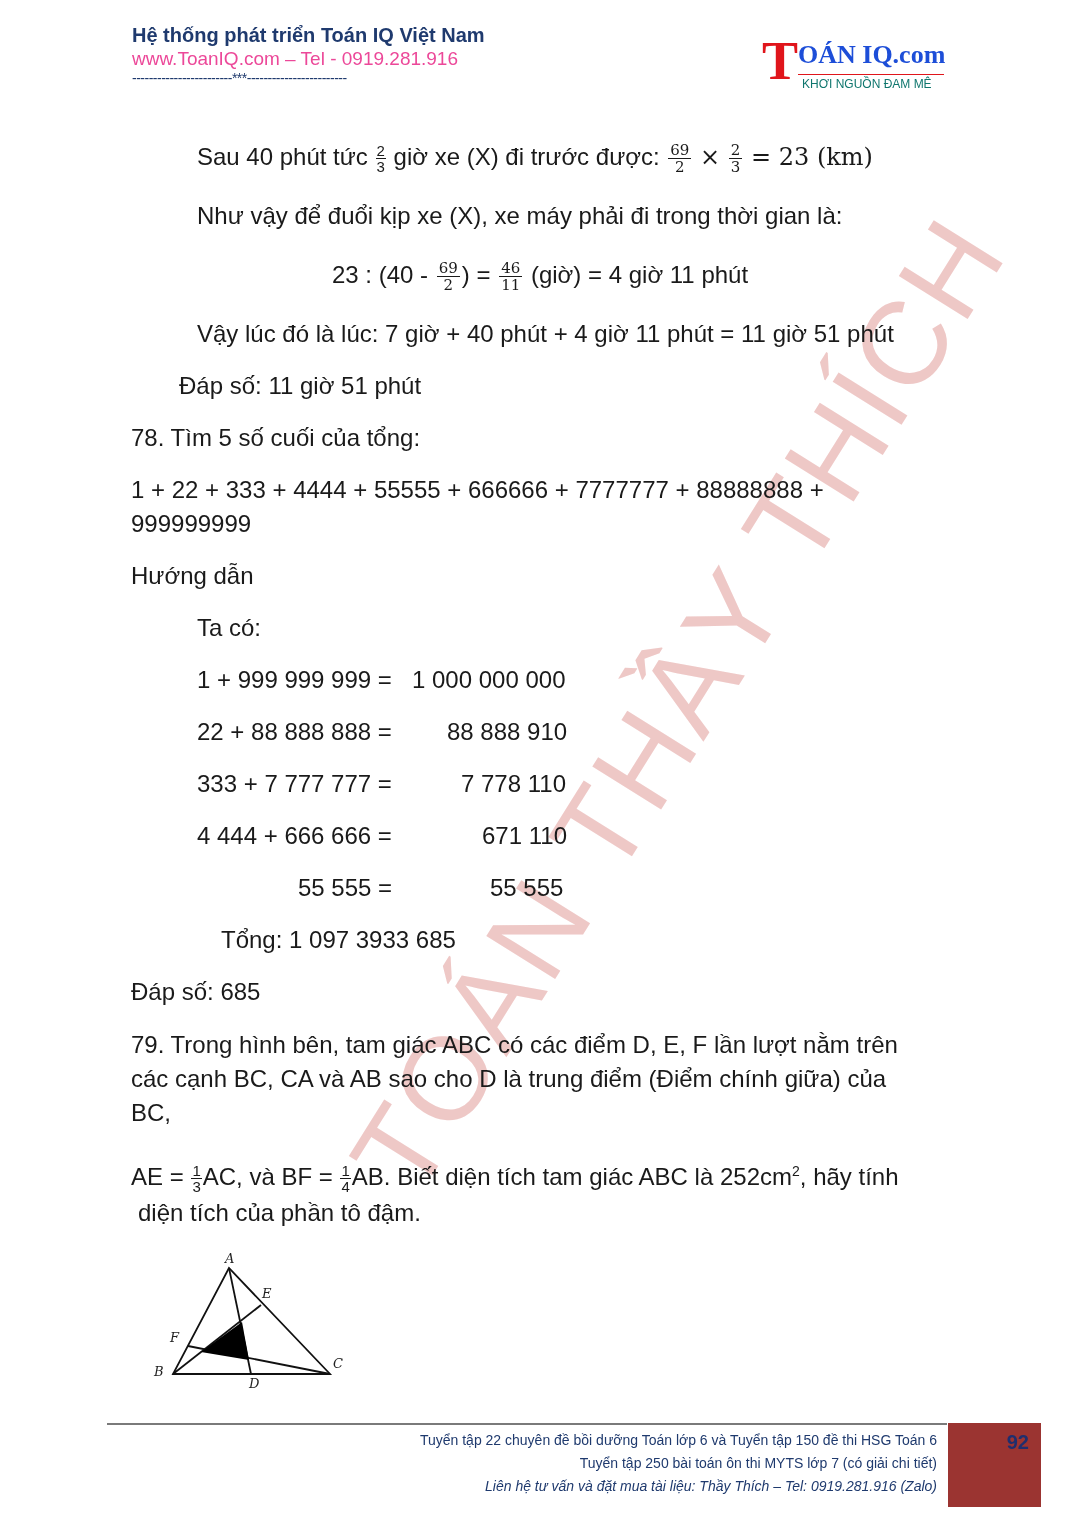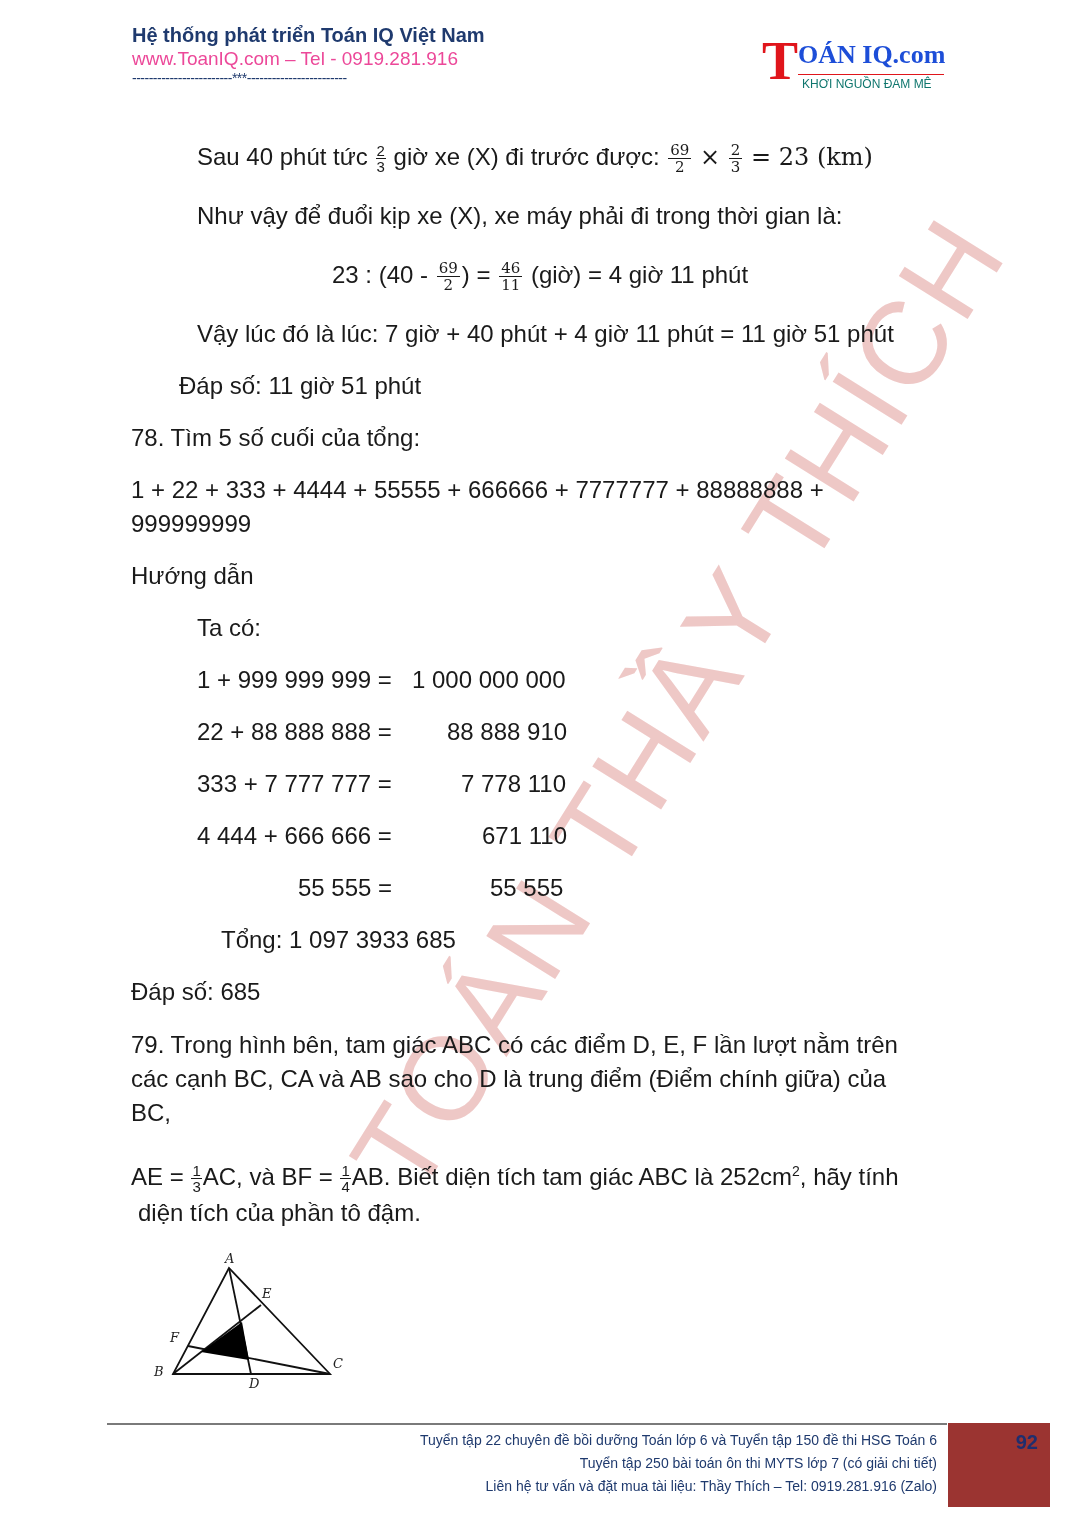--- a/index.html
+++ b/index.html
@@ -21,21 +21,21 @@
   .sfrac { display:inline-flex; flex-direction:column; align-items:center; vertical-align:middle;
            font-size:15px; line-height:15px; margin:0 1px; }
   .sfrac .num { border-bottom:1px solid #1a1a1a; padding:0 1px; }
   .mathsym { font-family:"DejaVu Serif", serif; }
   .watermark { left:170px; top:730px; transform:rotate(-58deg); transform-origin:center;
                font-size:118px; color:#e9b6b4; opacity:0.75; white-space:nowrap; letter-spacing:4px;
                width:900px; text-align:center; pointer-events:none; }
   .table-row { position:absolute; font-size:24px; line-height:28px; white-space:nowrap; }
   .footer-rule { left:107px; top:1423px; width:840px; height:2px; background:#7a7a7a; }
   .footer-text { right:150px; font-size:14px; color:#1f3a6e; text-align:right; white-space:nowrap; }
-  .page-box { left:948px; top:1423px; width:102px; height:84px; background:#9b3431; }
+  .page-box { left:948px; top:1423px; width:93px; height:84px; background:#9b3431; }
   .page-num { position:absolute; right:12px; top:8px; font-size:20px; font-weight:bold; color:#1f2e6e; }
   .figure { left:150px; top:1250px; }
 </style>
 </head>
 <body>
 
 <div class="abs hdr-title">Hệ thống phát triển Toán IQ Việt Nam</div>
 <div class="abs hdr-web">www.ToanIQ.com – Tel - 0919.281.916</div>
 <div class="abs hdr-rule">------------------------***------------------------</div>
 
@@ -146,16 +146,16 @@
     <text x="20" y="92">F</text>
     <text x="4" y="126">B</text>
     <text x="183" y="118">C</text>
     <text x="99" y="138">D</text>
   </g>
 </svg>
 
 <div class="abs footer-rule"></div>
 <div class="abs footer-text" style="top:1432px;">Tuyển tập 22 chuyên đề bồi dưỡng Toán lớp 6 và Tuyển tập 150 đề thi HSG Toán 6</div>
 <div class="abs footer-text" style="top:1455px;">Tuyển tập 250 bài toán ôn thi MYTS lớp 7 (có giải chi tiết)</div>
-<div class="abs footer-text" style="top:1478px;">Liên hệ tư vấn và đặt mua tài liệu: Thầy Thích – Tel: 0919.281.916 (Zalo)</div>
+<div class="abs footer-text" style="top:1478px;font-style:italic;">Liên hệ tư vấn và đặt mua tài liệu: Thầy Thích – Tel: 0919.281.916 (Zalo)</div>
 <div class="abs page-box">
   <span class="page-num">92</span>
 </div>
 
 </body></html>

